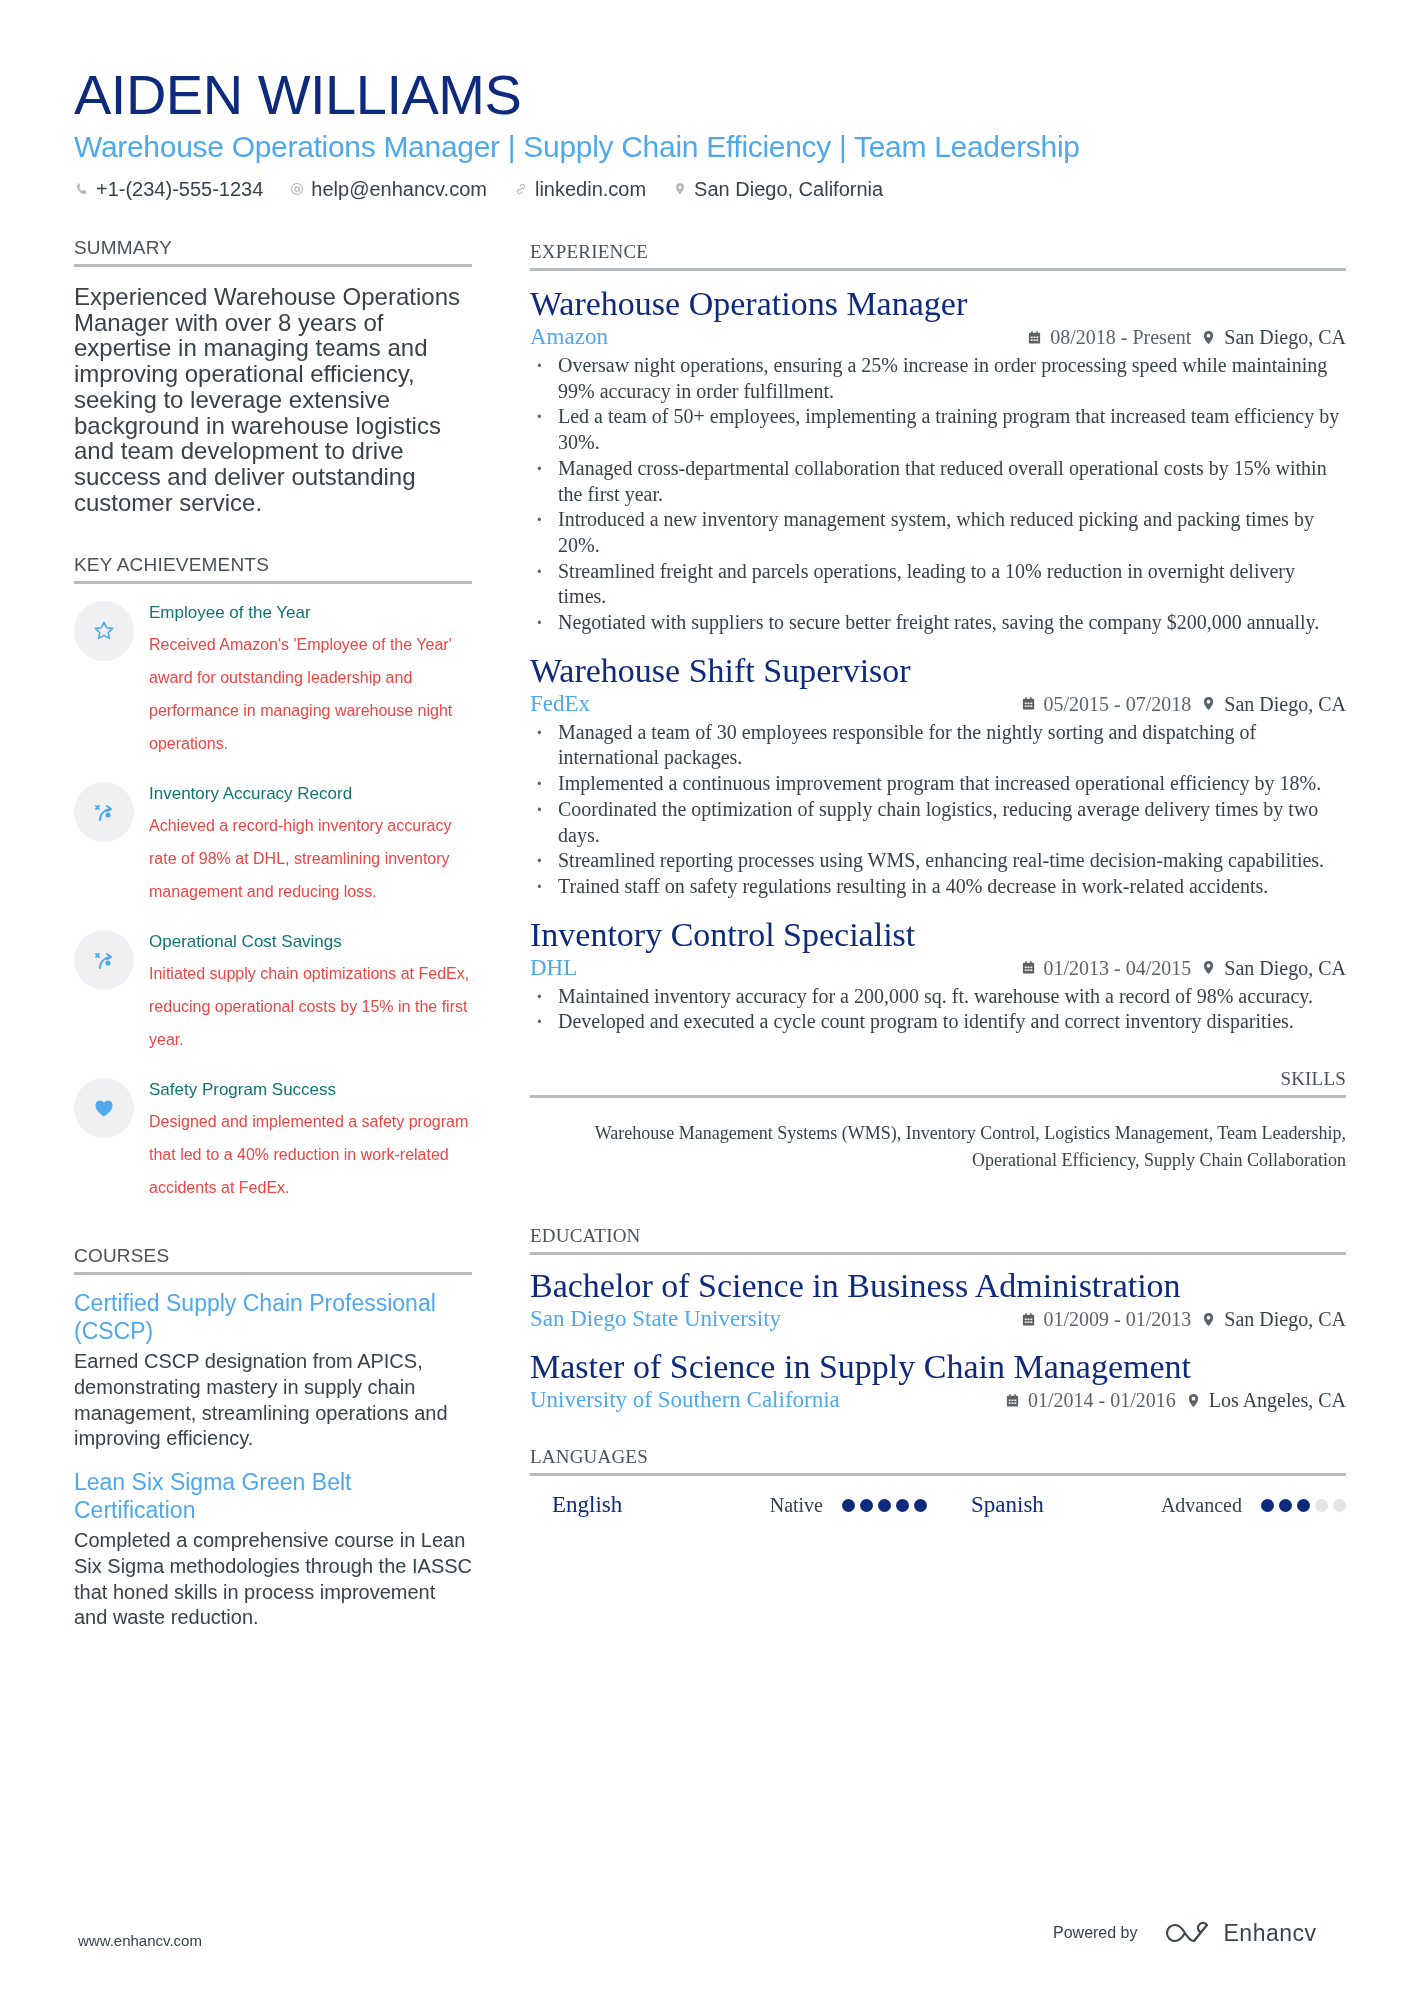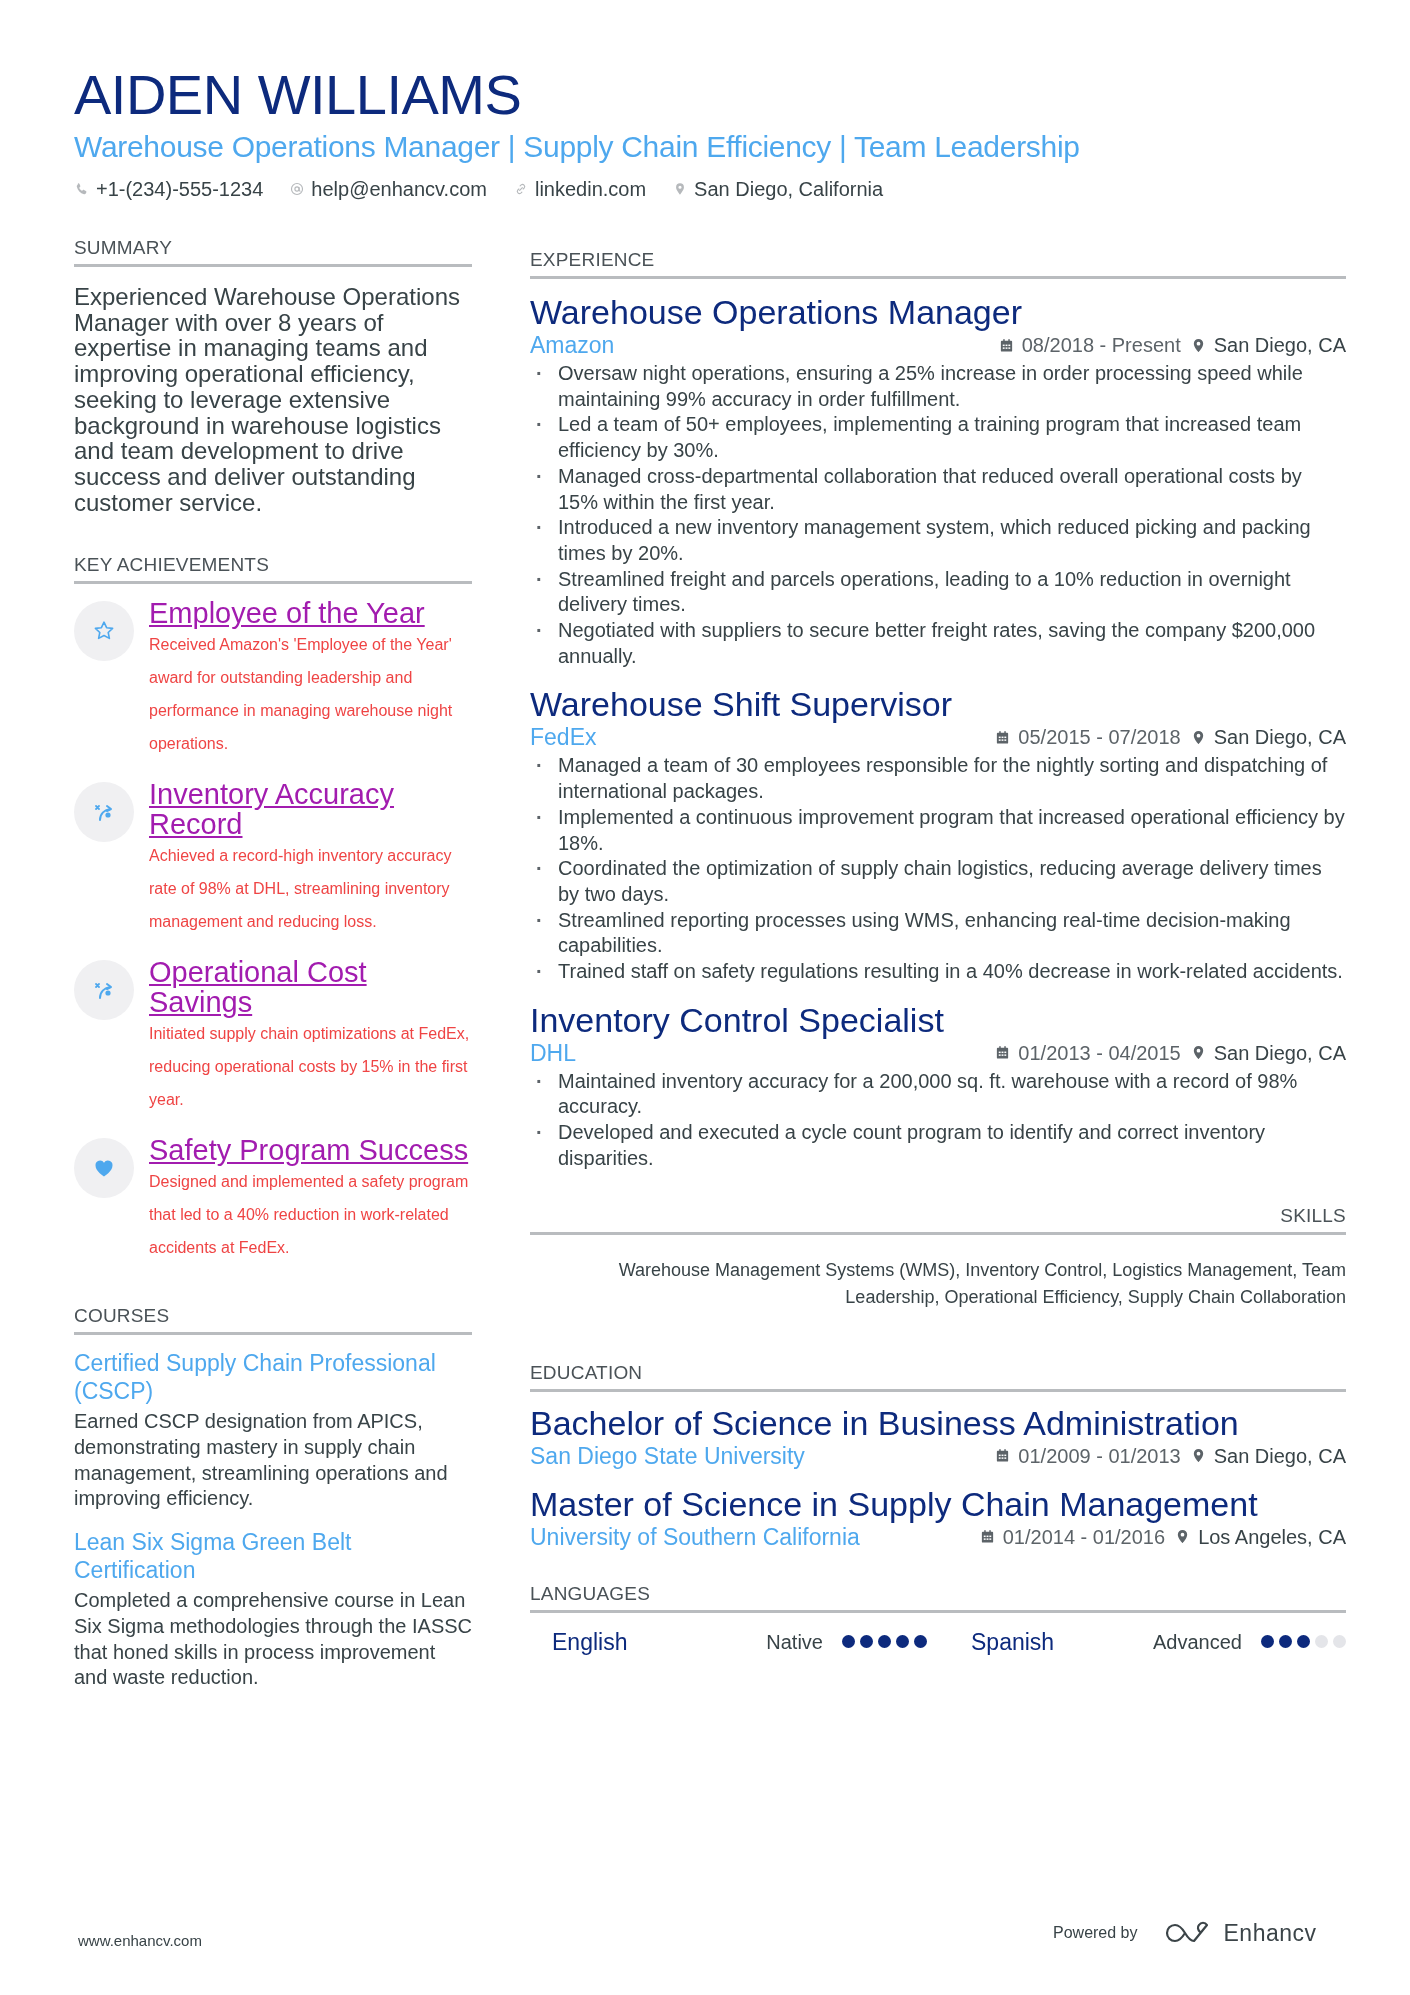--- a/index.html
+++ b/index.html
@@ -8,34 +8,34 @@
 
   .header { position: absolute; left: 74px; top: 62px; width: 1280px; }
   .name { font-family: "Liberation Sans", sans-serif; font-size: 56px; line-height: 66px; color: #0d2a7d; letter-spacing: -0.5px; font-weight: normal; }
   .subtitle { font-size: 30px; line-height: 38px; color: #4ea8ee; margin-top: 0px; letter-spacing: -0.3px; }
   .contacts { display: flex; align-items: center; margin-top: 10px; font-size: 20px; line-height: 26px; color: #384347; }
   .contact { display: flex; align-items: center; margin-right: 26px; }
   .contact .ic { width: 16px; height: 18px; margin-right: 6px; display: inline-flex; align-items: center; justify-content: center; }
   .contact .ic svg { width: 14px; height: 16px; }
 
   .col-left { position: absolute; left: 74px; top: 236px; width: 398px; }
-  .col-right { position: absolute; left: 530px; top: 248px; width: 816px; }
+  .col-right { position: absolute; left: 530px; top: 240px; width: 816px; font-family: Liberation Serif, serif; }
 
   .sec-title { font-size: 19px; line-height: 24px; color: #4a5257; text-transform: uppercase; letter-spacing: 0.2px; padding-bottom: 4px; border-bottom: 3px solid #b9bcbf; }
 
   .summary-text { font-size: 24px; line-height: 25.7px; color: #384347; margin-top: 17px; }
 
   .ach-section { margin-top: 38px; }
   .ach { display: flex; margin-top: 0; }
   .ach-list { margin-top: 14px; }
   .ach + .ach { margin-top: 19px; }
   .ach-icon { flex: 0 0 60px; width: 60px; height: 60px; border-radius: 50%; background: #f0f0f2; display: flex; align-items: center; justify-content: center; margin-right: 15px; margin-top: 3px; }
   .ach-icon svg { width: 24px; height: 24px; }
   .ach-body { flex: 1; }
-  .ach-title { font-size: 29px; line-height: 30px; color: #a21caf; text-decoration: underline; }
+  .ach-title { font-size: 17px; line-height: 30px; color: #0f766e; }
   .ach-desc { font-size: 16px; line-height: 33px; color: #ef4444; }
 
   .courses-section { margin-top: 40px; }
   .course { margin-top: 14px; }
   .course + .course { margin-top: 16px; }
   .course-title { font-size: 23px; line-height: 28px; color: #4ea8ee; }
   .course-desc { font-size: 20px; line-height: 25.7px; color: #384347; margin-top: 4px; }
 
   .exp { margin-top: 16px; }
   .exp + .exp { margin-top: 18px; }

